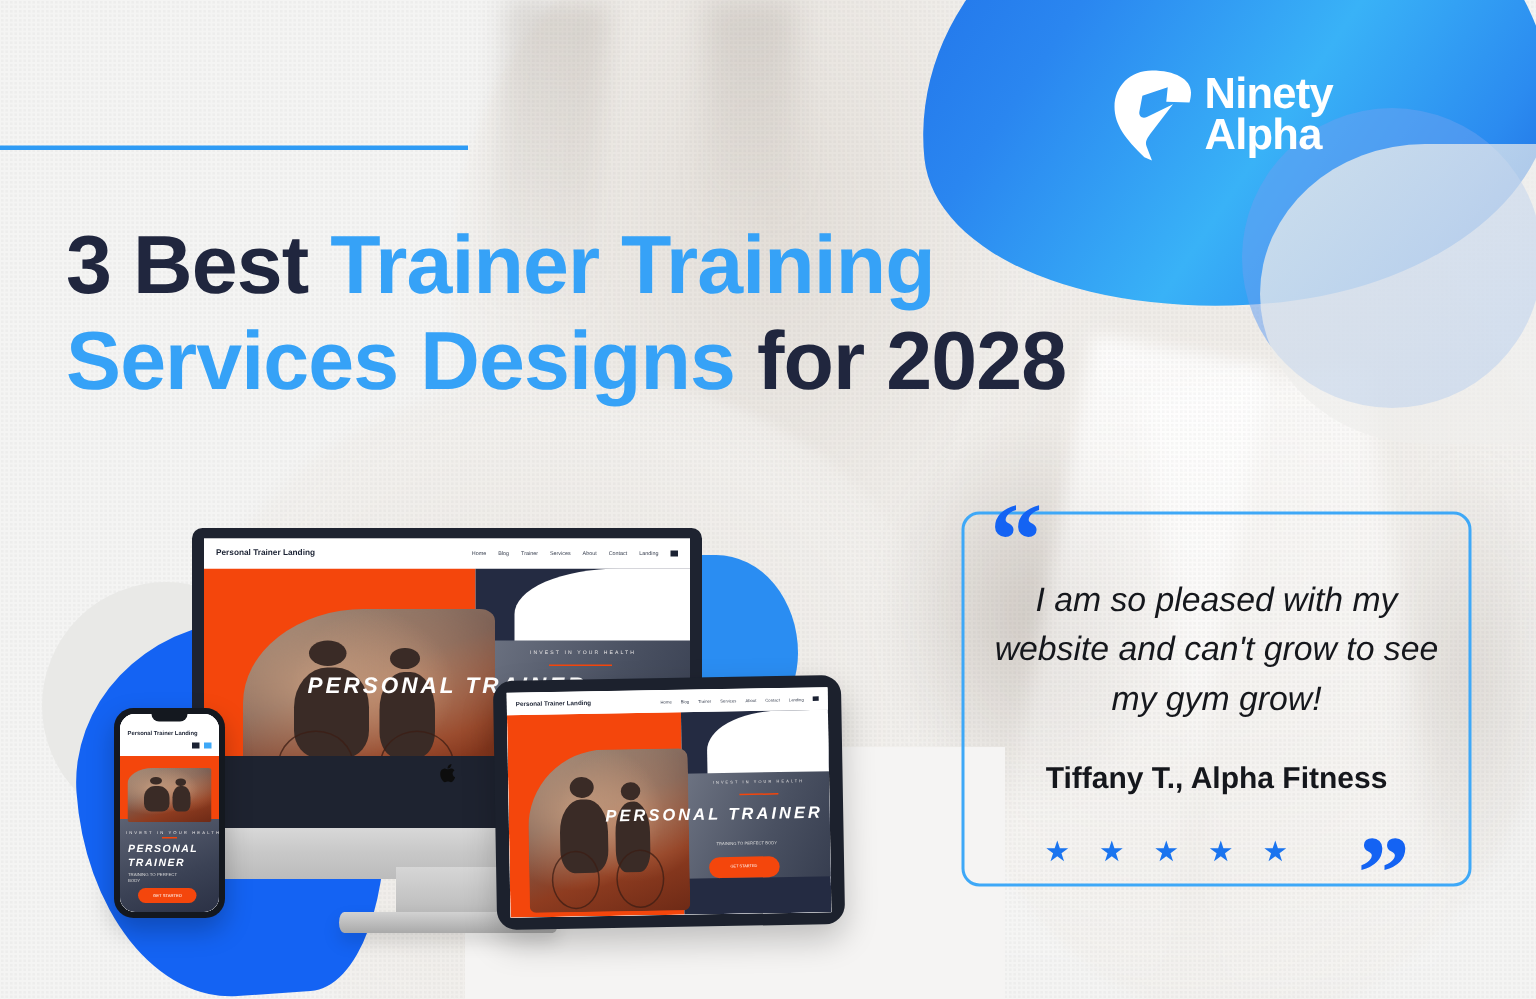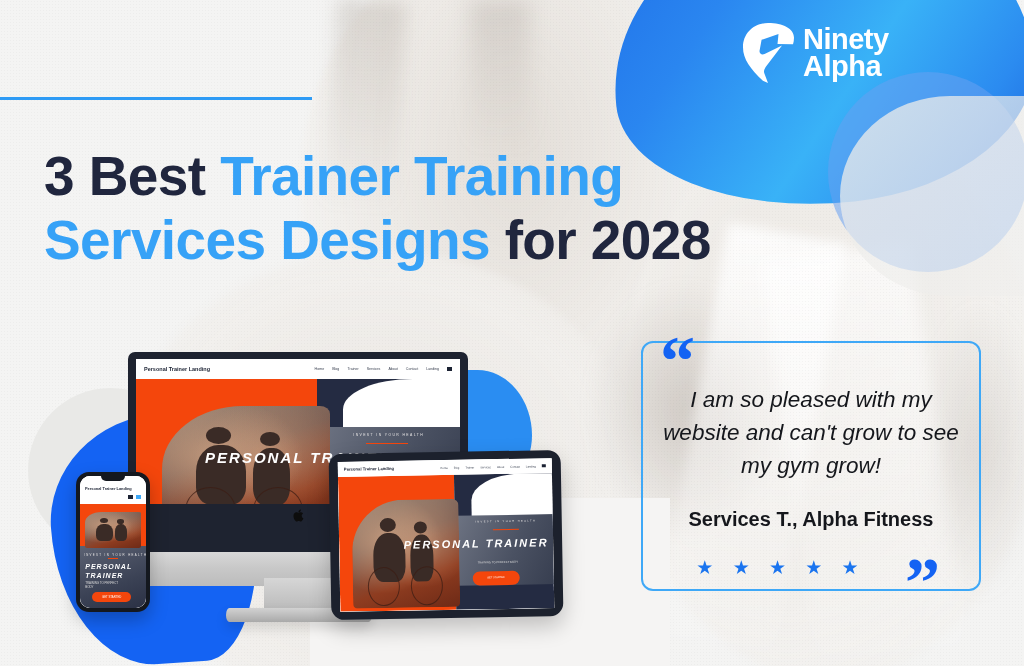--- a/index.html
+++ b/index.html
@@ -295,21 +295,21 @@
   <div class="gray-circle"></div>
   <div class="blue-shape"></div>
   <div class="blue-shape-3"></div>
   <div class="blue-shape-2"></div>
   <div class="white-sweep"></div>
 
   <div class="hero-blob"></div>
   <div class="hero-blob-2"></div>
   <div class="hero-blob-mask"></div>
 
-  <div style="position:absolute; left:742px; top:22px; display:flex; align-items:center; gap:9px;">
+  <div style="position:absolute; left:742px; top:46px; display:flex; align-items:center; gap:9px;">
     <svg width="52" height="62" viewBox="0 0 52 62">
       <path d="M26 1C11.6 1 1 11.3 1 25.2c0 12 7.4 21.6 19.9 33.6L26 61l-3.6-9.4c-1.1-3 .2-5.2 2.4-8.2L40 23.5 22.6 32c-2.9 1.4-5.6-.4-5-3.6l2-10.6 16.9-5.7-1 9.8L51 22.3c.6-2 1-4.3 1-6.6C52 6.6 41 1 26 1z" fill="#ffffff"></path>
     </svg>
     <div style="line-height:.93; color:#fff; font-weight:bold; font-size:29px; letter-spacing:-.5px;">
       <div>Ninety</div>
       <div>Alpha</div>
     </div>
   </div>
 
   <div class="eyebrow-rule"></div>
@@ -449,17 +449,17 @@
           </div>
         </div>
       </div>
     </div>
 
   </div>
 
   <div class="quote-card"></div>
   <div class="quote-open">“</div>
   <div class="quote-text">I am so pleased with my website and can't grow to see my gym grow!</div>
-  <div class="quote-author">Services T., Alpha Fitness</div>
+  <div class="quote-author">Tiffany T., Alpha Fitness</div>
   <div class="stars">★ ★ ★ ★ ★</div>
   <div class="quote-close">”</div>
 
 </div>
 
 </body></html>

